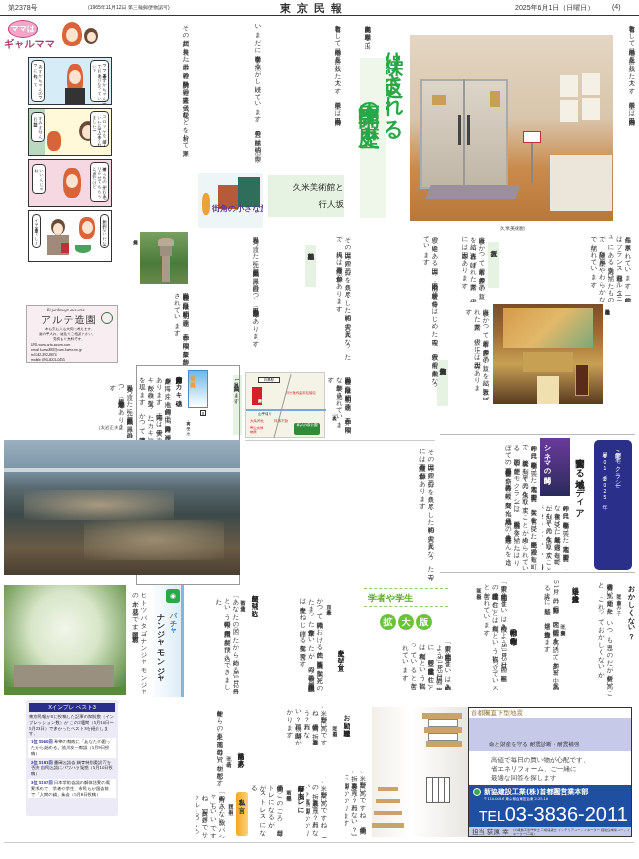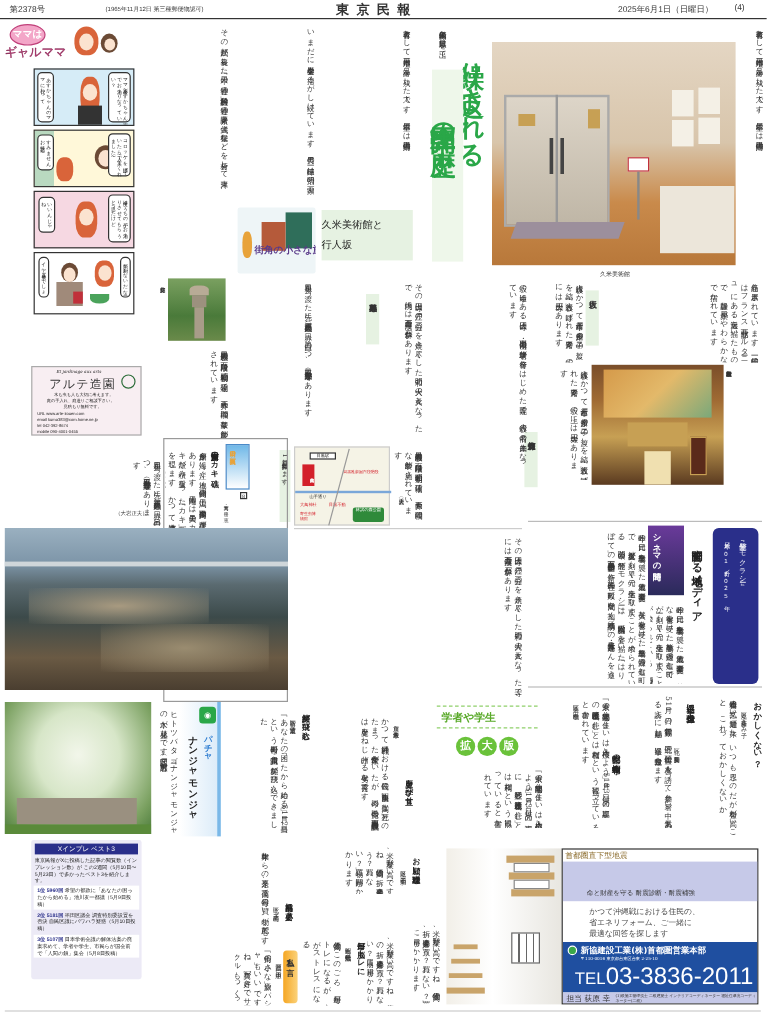--- a/index.html
+++ b/index.html
@@ -110,21 +110,21 @@
   <div style="position:absolute;left:140px;top:120px;width:62px;height:56px;background:#ece6da"></div>
 </div>
 <div class="cap" style="left:500px;top:225px">久米美術館</div>
 
 <div class="abs" style="left:198px;top:173px;width:65px;height:55px;background:#eef5f7;border-radius:2px;overflow:hidden">
   <div style="position:absolute;left:40px;top:4px;width:22px;height:30px;background:#2f6e5a"></div>
   <div style="position:absolute;left:20px;top:12px;width:20px;height:24px;background:#b55a3a"></div>
   <div style="position:absolute;left:4px;top:20px;width:8px;height:22px;background:#e8a33a;border-radius:40%"></div>
   <div style="position:absolute;left:14px;top:30px;font-size:8px;color:#5a3a8a;font-weight:bold;white-space:nowrap">街角の小さな旅</div>
 </div>
-<div class="abs" style="left:268px;top:175px;width:76px;height:42px;background:#e6f2e2;text-align:left;font-family:'DejaVu Sans',sans-serif">
+<div class="abs" style="left:268px;top:175px;width:76px;height:42px;background:#e6f2e2;text-align:right;font-family:'DejaVu Sans',sans-serif">
   <div style="font-size:8.5px;margin-top:7px">久米美術館と</div>
   <div style="font-size:8.5px;margin-top:5px">行人坂</div>
 </div>
 
 <div class="col" style="left:612px;top:20px;width:24px;height:210px">教育者として日本画壇に足跡を残した人です。展示室には黒田清輝の</div>
 <div class="col" style="left:500px;top:232px;width:132px;height:70px">作品も展示されています。桂一郎の「夕顔」はフランス北西部ブルターニュにある浜辺を描いたもので、静謐な風景がやわらかな色調で描かれています。</div>
 <div class="sub" style="left:488px;top:242px;height:46px">行人坂</div>
 <div class="col" style="left:440px;top:232px;width:46px;height:70px">行人坂はかつて江戸市中と多摩川の二子の渡しを結ぶ「行人坂」と呼ばれた要路で、坂の上には大円寺があります。</div>
 
 <div class="photo" style="left:493px;top:304px;width:110px;height:100px;background:linear-gradient(180deg,#7a4e2a,#a06b34 30%,#c7a054 60%,#5a3a20)">
@@ -286,21 +286,21 @@
   <div style="position:absolute;left:6px;top:80px;width:20px;height:4px;background:#c9a46a"></div>
   <div style="position:absolute;left:4px;top:92px;width:24px;height:4px;background:#c9a46a"></div>
   <div style="position:absolute;left:2px;top:104px;width:28px;height:4px;background:#c9a46a"></div>
   <div style="position:absolute;left:0;top:116px;width:32px;height:5px;background:#c9a46a"></div>
 </div>
 
 <div class="abs" style="left:468px;top:707px;width:164px;height:130px;border:1px solid #333;background:#fff;overflow:hidden;font-family:'DejaVu Serif',serif">
   <div style="position:absolute;left:2px;top:1px;font-size:6.5px;color:#8a6a2a">首都圏直下型地震</div>
   <div style="position:absolute;left:0;top:10px;width:164px;height:33px;background:#c6c9e8"></div>
   <div style="position:absolute;left:20px;top:33px;font-size:5.5px;color:#333">命と財産を守る 耐震診断・耐震補強</div>
-  <div style="position:absolute;left:22px;top:48px;font-size:6.5px;color:#444">かつて沖縄戦における住民の、</div>
+  <div style="position:absolute;left:22px;top:48px;font-size:6.5px;color:#444">高値で毎日の買い物が心配です、</div>
   <div style="position:absolute;left:22px;top:57px;font-size:6.5px;color:#444">省エネリフォーム、ご一緒に</div>
   <div style="position:absolute;left:22px;top:66px;font-size:6.5px;color:#444">最適な回答を探します</div>
   <div style="position:absolute;left:0;top:77px;width:164px;height:42px;background:#1f4fa0"></div>
   <div style="position:absolute;left:4px;top:80px;width:8px;height:8px;border-radius:50%;background:#3aa84a;border:1px solid #fff"></div>
   <div style="position:absolute;left:15px;top:79px;font-size:7px;font-weight:bold;color:#fff;font-family:'DejaVu Sans',sans-serif;white-space:nowrap">新協建設工業(株)首都圏営業本部</div>
   <div style="position:absolute;left:15px;top:89px;font-size:3.5px;color:#fff">〒110-0016 東京都台東区台東 2-25-10</div>
   <div style="position:absolute;left:10px;top:95px;color:#fff;font-family:'Liberation Sans',sans-serif;white-space:nowrap">
     <span style="font-size:14px">TEL</span><span style="font-size:20px;line-height:22px">03-3836-2011</span>
   </div>
   <div style="position:absolute;left:0;top:119px;width:164px;height:11px;background:#c6c9e8"></div>

